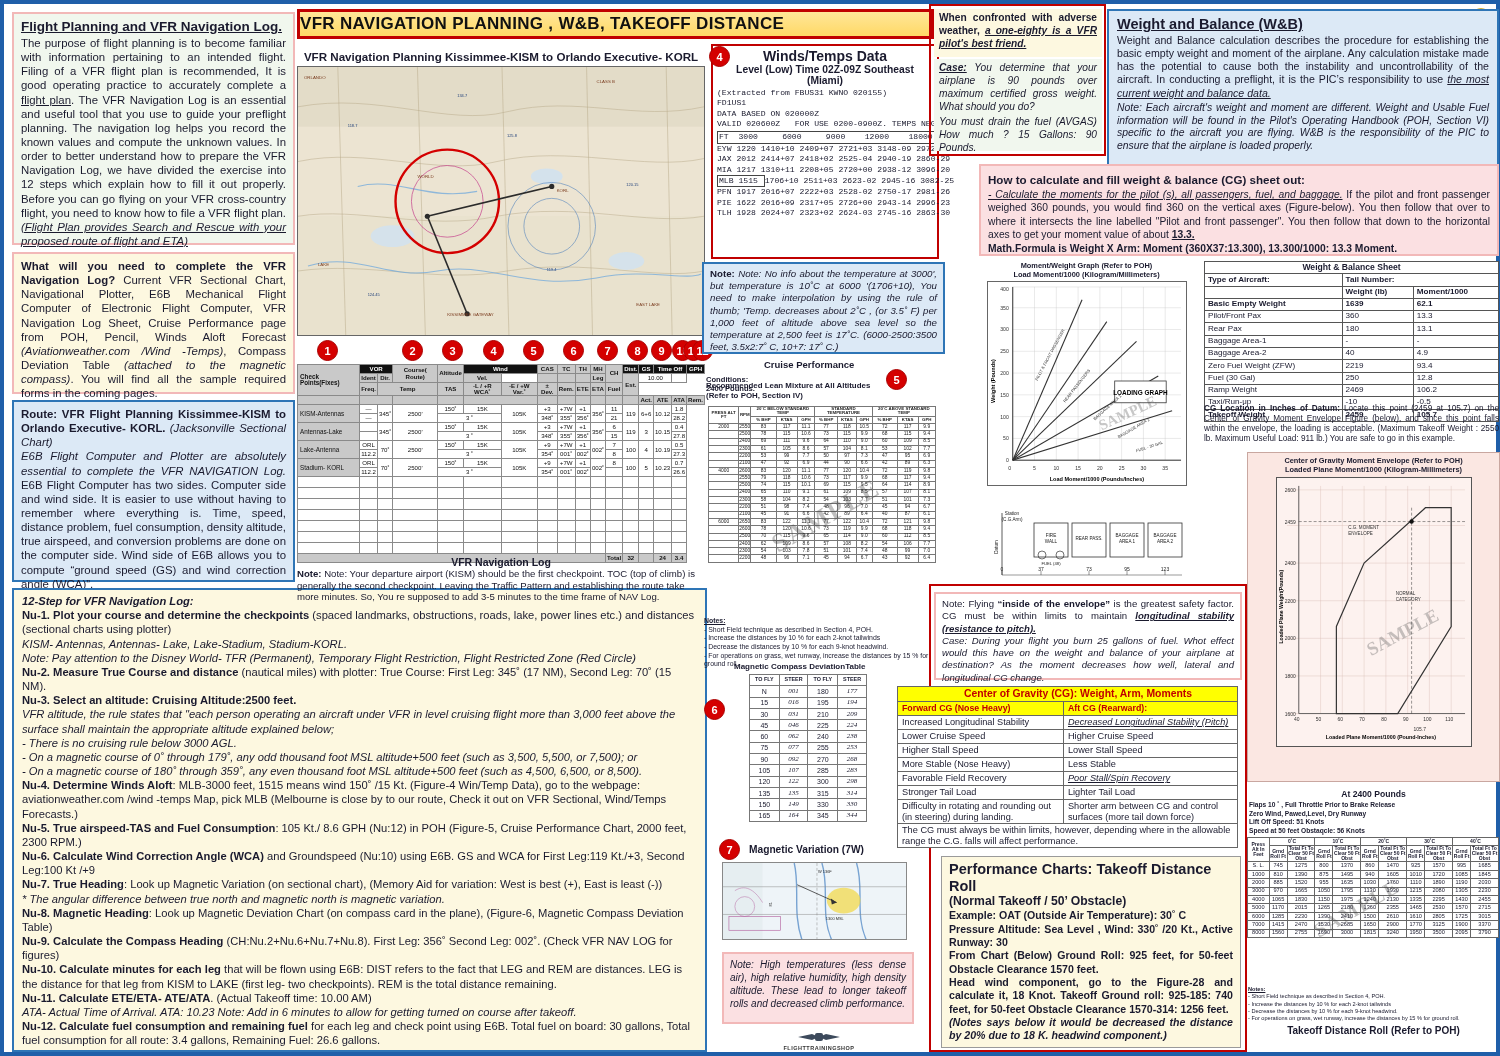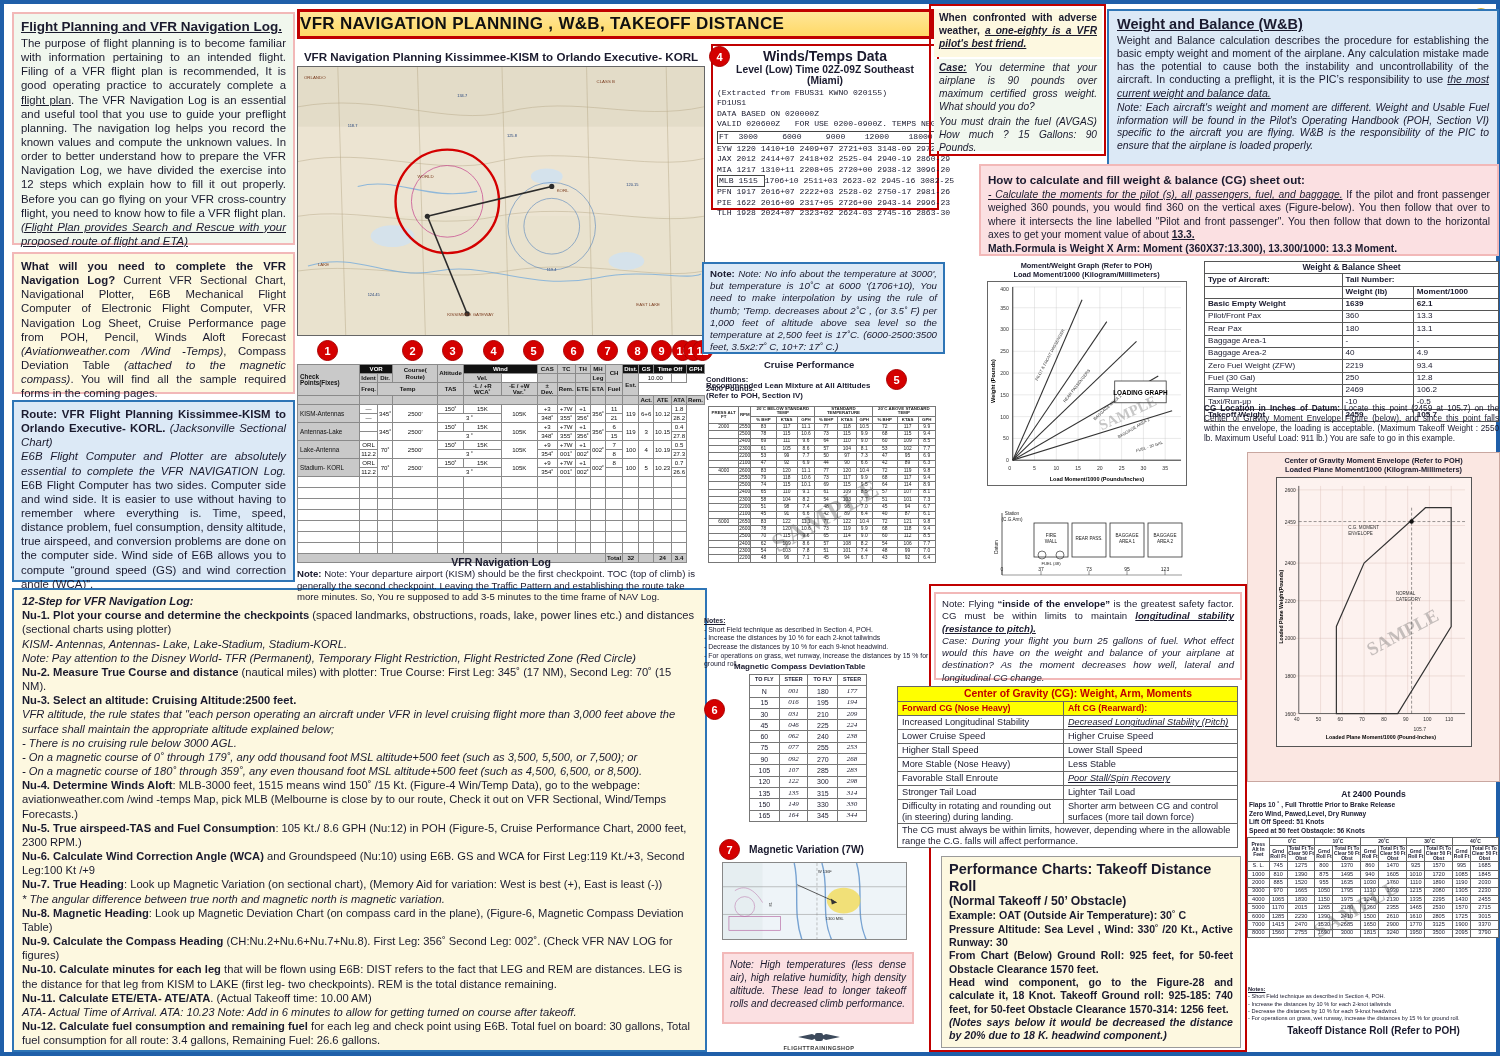--- a/index.html
+++ b/index.html
@@ -87,21 +87,21 @@
   #navtable .hdr { background:#c9c9c9; font-weight:bold; }
   #navtable .blk { background:#111; color:#fff; font-weight:bold; }
   #navtable .cpt { background:#c9c9c9; text-align:left; font-size:6.3px; padding-left:2px; }
   #navtable .blank td { height:11px; }
   #navtable .totrow td { background:#c9c9c9; font-weight:bold; }
   #navlog-caption { position:absolute; left:0; top:512px; width:100%; text-align:center;
                     font-size:10.5px; font-weight:bold; }
   #navlog-note { position:absolute; left:0; top:524px; width:408px; font-size:9.6px; line-height:1.22; }
 
   
-  #p-winds { left:707px; top:40px; width:228px; height:166px; padding:2px 4px; }
+  #p-winds { left:707px; top:40px; width:228px; height:215px; padding:2px 4px; }
   #winds-badge { position:absolute; left:705px; top:42px; }
   .windtitle { font-size:14px; font-weight:bold; text-align:center; display:block; }
   .windsub { font-size:10.3px; font-weight:bold; text-align:center; display:block; margin-bottom:2px;}
   .mono { font-family:"Liberation Mono", monospace; font-size:8.1px; line-height:1.28; white-space:pre; }
   .ftbox { border:1px solid #444; display:inline-block; padding:0 1px; }
   .mlbbox { border:1px solid #444; display:inline-block; padding:0 1px; }
 
   #p-windnote { left:698px; top:258px; width:243px; height:92px; padding:4px 6px; }
   #p-windnote .ptext { font-size:9.7px; line-height:1.26; font-style:italic; }
 
@@ -1384,21 +1384,21 @@
           </tr>
           <tr>
             <td>Higher Stall Speed</td>
             <td>Lower Stall Speed</td>
           </tr>
           <tr>
             <td>More Stable (Nose Heavy)</td>
             <td>Less Stable</td>
           </tr>
           <tr>
-            <td>Favorable Stall Enroute</td>
+            <td>Favorable Field Recovery</td>
             <td class="ui">Poor Stall/Spin Recovery</td>
           </tr>
           <tr>
             <td>Stronger Tail Load</td>
             <td>Lighter Tail Load</td>
           </tr>
           <tr>
             <td>Difficulty in rotating and rounding out (in steering) during landing.</td>
             <td>Shorter arm between CG and control surfaces (more tail down force)</td>
           </tr>

